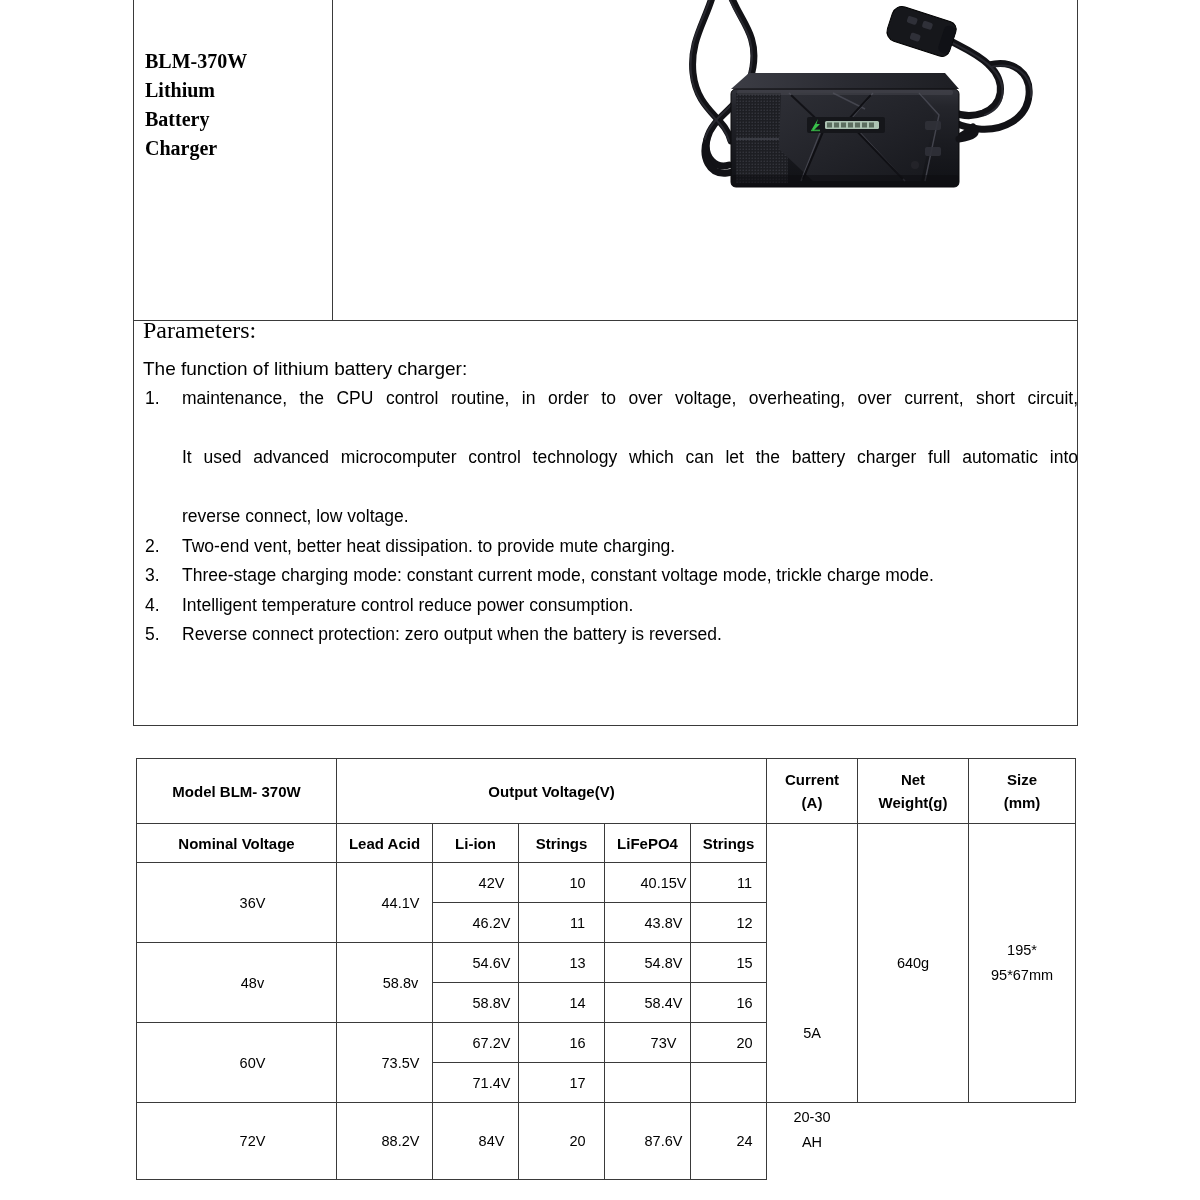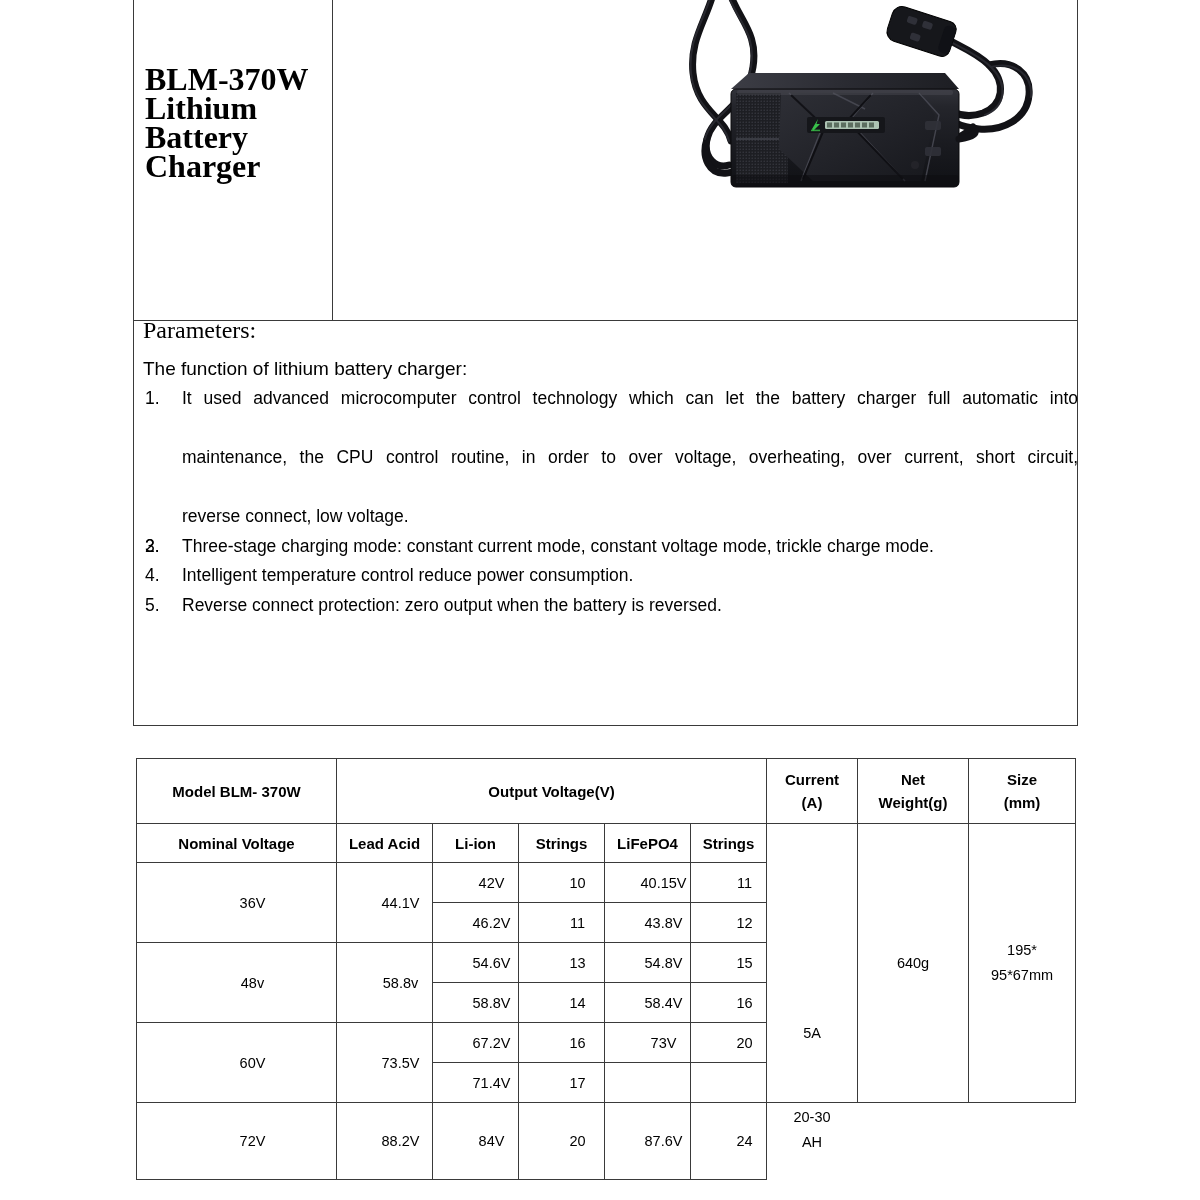--- a/index.html
+++ b/index.html
@@ -38,25 +38,25 @@
     position: absolute;
     left: 0; top: 0;
     width: 199px;
     height: 100%;
     border-right: 1.5px solid #3a3a3a;
     box-sizing: border-box;
   }
   .hero-title {
     position: absolute;
     left: 11px;
-    top: 66px;
+    top: 48px;
     width: 180px;
     font-family: "Liberation Serif", serif;
     font-weight: bold;
-    font-size: 32px;
+    font-size: 20px;
     line-height: 29px;
     letter-spacing: 0px;
   }
   .hero-image-cell {
     position: absolute;
     left: 199px; top: 0;
     right: 0; height: 100%;
   }
 
   
@@ -290,28 +290,29 @@
     </div>
   </div>
 
   <div class="func-block">
     <div class="func-head">The function of lithium battery charger:</div>
     <ul class="func-list">
 
       <li class="justify">
         <span class="num">1.</span>
         <span class="txt">
+          <span class="l">maintenance, the CPU control routine, in order to over voltage, overheating, over current, short circuit,</span>
           <span class="l">It used advanced microcomputer control technology which can let the battery charger full automatic into</span>
-          <span class="l">maintenance, the CPU control routine, in order to over voltage, overheating, over current, short circuit,</span>
           <span>reverse connect, low voltage.</span>
         </span>
       </li>
 
       <li>
         <span class="num">2.</span>
+        <span class="txt">Two-end vent, better heat dissipation. to provide mute charging.</span>
       </li>
 
       <li>
         <span class="num">3.</span>
         <span class="txt">Three-stage charging mode: constant current mode, constant voltage mode, trickle charge mode.</span>
       </li>
 
       <li>
         <span class="num">4.</span>
         <span class="txt">Intelligent temperature control reduce power consumption.</span>

